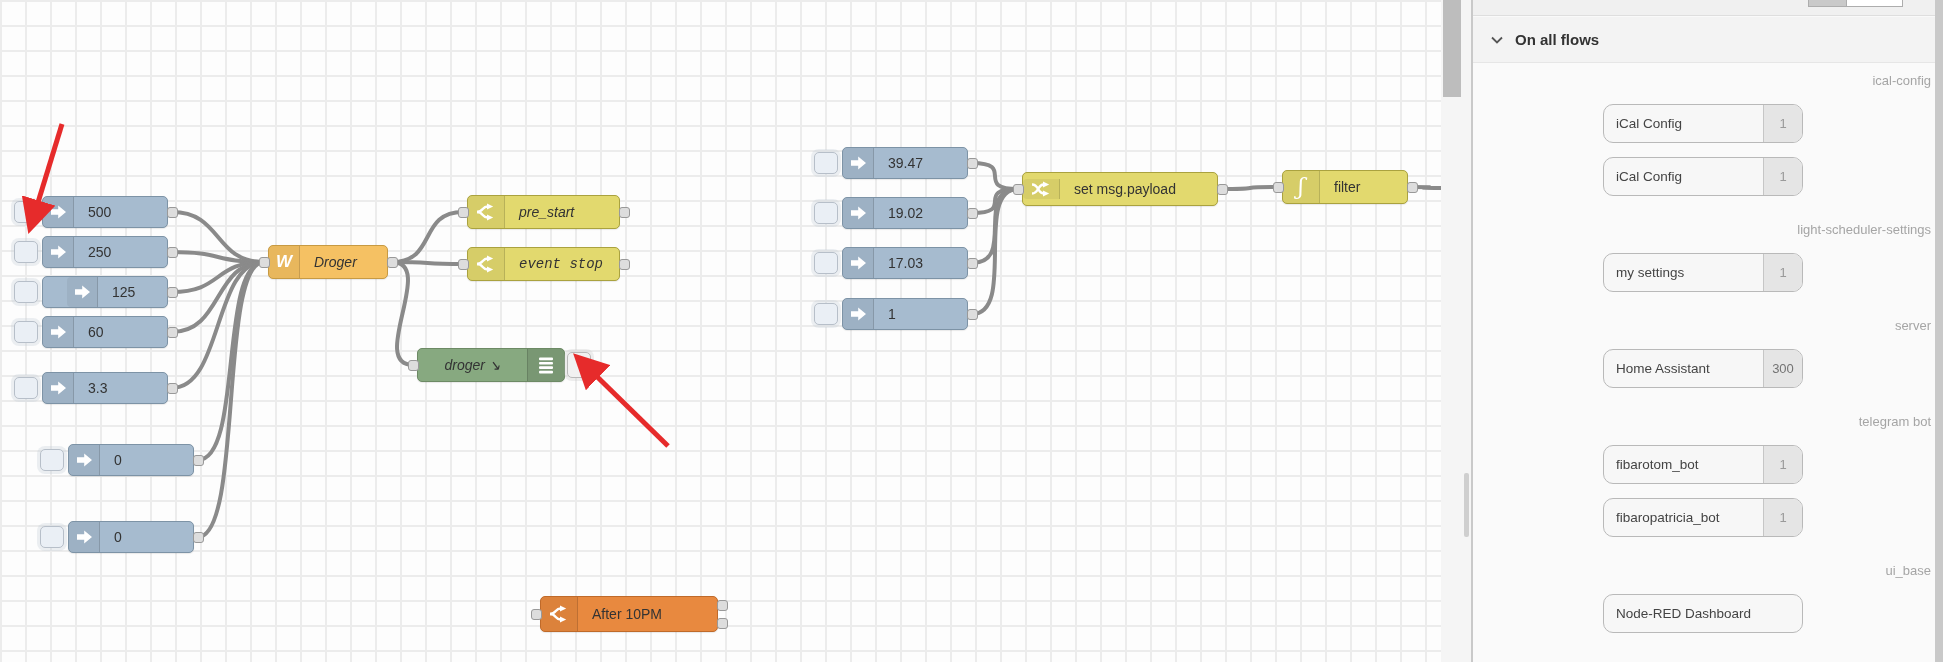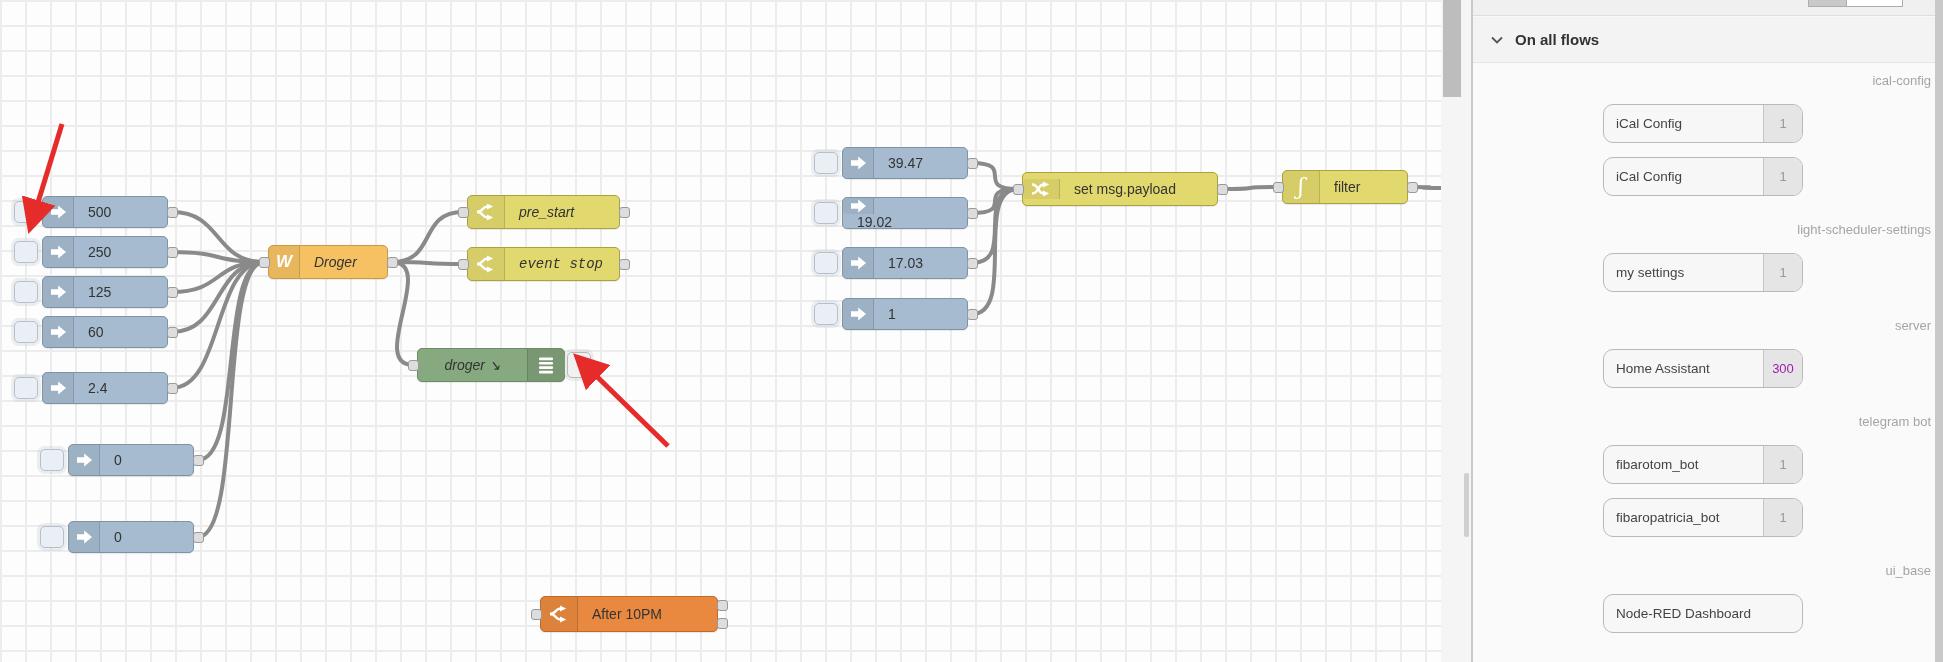--- a/index.html
+++ b/index.html
@@ -58,21 +58,21 @@
   .sb-header .chev{margin:0 12px 0 18px;display:flex;align-items:center;}
   .sb-header .ttl{font-weight:bold;font-size:15px;color:#333;}
   .sb-content{position:absolute;left:0;top:63px;width:100%;bottom:0;background:#fafafa;overflow:hidden;}
   .cfg-category{margin:26px 12px 16px 0;text-align:right;font-size:13px;color:#a5a5a5;}
   .cfg-category.first{margin-top:10px;}
   .cfg-item{display:flex;width:200px;height:39px;margin:0 0 14px 130px;background:#f7f7f7;
            border:1px solid #b9b9b9;border-radius:10px;box-sizing:border-box;overflow:hidden;cursor:pointer;}
   .cfg-item .name{flex:1;display:flex;align-items:center;padding-left:12px;font-size:13.5px;color:#444;white-space:nowrap;}
   .cfg-item .badge{width:38px;display:flex;align-items:center;justify-content:center;background:#e5e5e5;
            border-left:1px solid #c6c6c6;font-size:13px;color:#9a9a9a;}
-  .cfg-item .badge.light{color:#a21caf;}
+  .cfg-item .badge.light{color:#737373;}
   .sb-scrollbar{position:absolute;right:0;top:0;width:8px;height:662px;background:#c9c9c9;}
 </style>
 </head>
 <body>
 
 <div class="stage">
 
   <div class="canvas">
     <svg class="wires" width="1441" height="662">
         <path d="M 172 212 C 222.6 212, 213.4 262, 264 262" stroke="#8a8a8a" stroke-width="4" fill="none" stroke-linecap="round"></path>
@@ -106,21 +106,21 @@
         <div class="node" style="left: 42px; top: 236px; width: 126px; height: 32px; background: rgb(166, 187, 207); border-color: rgb(125, 147, 166);">
           <div class="icon-region left" style="width: 30px;">
             <svg width="17" height="16" viewBox="0 0 17 16">
               <path d="M1 5.3 h7.2 V1.6 L16 8 L8.2 14.4 V10.7 H1 z" fill="#fff"></path>
             </svg>
           </div>
           <span class="lbl">250</span>
         </div>
         <div class="inj-btn" style="left: 14px; top: 241px;"></div>
         <div class="port" style="left: 166.5px; top: 246.5px;"></div>
-        <div class="node" style="left: 42px; top: 276px; width: 126px; height: 32px; background: rgb(166, 187, 207); border-color: rgb(125, 147, 166);">
+        <div class="node" style="left: 42px; top: 276px; width: 126px; height: 32px; background: rgb(166, 187, 207); border-color: rgb(125, 147, 166); padding-left: 24px;">
           <div class="icon-region left" style="width: 30px;">
             <svg width="17" height="16" viewBox="0 0 17 16">
               <path d="M1 5.3 h7.2 V1.6 L16 8 L8.2 14.4 V10.7 H1 z" fill="#fff"></path>
             </svg>
           </div>
           <span class="lbl">125</span>
         </div>
         <div class="inj-btn" style="left: 14px; top: 281px;"></div>
         <div class="port" style="left: 166.5px; top: 286.5px;"></div>
         <div class="node" style="left: 42px; top: 316px; width: 126px; height: 32px; background: rgb(166, 187, 207); border-color: rgb(125, 147, 166);">
@@ -132,21 +132,21 @@
           <span class="lbl">60</span>
         </div>
         <div class="inj-btn" style="left: 14px; top: 321px;"></div>
         <div class="port" style="left: 166.5px; top: 326.5px;"></div>
         <div class="node" style="left: 42px; top: 372px; width: 126px; height: 32px; background: rgb(166, 187, 207); border-color: rgb(125, 147, 166);">
           <div class="icon-region left" style="width: 30px;">
             <svg width="17" height="16" viewBox="0 0 17 16">
               <path d="M1 5.3 h7.2 V1.6 L16 8 L8.2 14.4 V10.7 H1 z" fill="#fff"></path>
             </svg>
           </div>
-          <span class="lbl">2.4</span>
+          <span class="lbl">3.3</span>
         </div>
         <div class="inj-btn" style="left: 14px; top: 377px;"></div>
         <div class="port" style="left: 166.5px; top: 382.5px;"></div>
         <div class="node" style="left: 68px; top: 444px; width: 126px; height: 32px; background: rgb(166, 187, 207); border-color: rgb(125, 147, 166);">
           <div class="icon-region left" style="width: 30px;">
             <svg width="17" height="16" viewBox="0 0 17 16">
               <path d="M1 5.3 h7.2 V1.6 L16 8 L8.2 14.4 V10.7 H1 z" fill="#fff"></path>
             </svg>
           </div>
           <span class="lbl">0</span>
@@ -219,21 +219,21 @@
         <div class="node" style="left: 842px; top: 147px; width: 126px; height: 32px; background: rgb(166, 187, 207); border-color: rgb(125, 147, 166);">
           <div class="icon-region left" style="width: 30px;">
             <svg width="17" height="16" viewBox="0 0 17 16">
               <path d="M1 5.3 h7.2 V1.6 L16 8 L8.2 14.4 V10.7 H1 z" fill="#fff"></path>
             </svg>
           </div>
           <span class="lbl">39.47</span>
         </div>
         <div class="inj-btn" style="left: 814px; top: 152px;"></div>
         <div class="port" style="left: 966.5px; top: 157.5px;"></div>
-        <div class="node" style="left: 842px; top: 197px; width: 126px; height: 32px; background: rgb(166, 187, 207); border-color: rgb(125, 147, 166); flex-direction: column;">
+        <div class="node" style="left: 842px; top: 197px; width: 126px; height: 32px; background: rgb(166, 187, 207); border-color: rgb(125, 147, 166);">
           <div class="icon-region left" style="width: 30px;">
             <svg width="17" height="16" viewBox="0 0 17 16">
               <path d="M1 5.3 h7.2 V1.6 L16 8 L8.2 14.4 V10.7 H1 z" fill="#fff"></path>
             </svg>
           </div>
           <span class="lbl">19.02</span>
         </div>
         <div class="inj-btn" style="left: 814px; top: 202px;"></div>
         <div class="port" style="left: 966.5px; top: 207.5px;"></div>
         <div class="node" style="left: 842px; top: 247px; width: 126px; height: 32px; background: rgb(166, 187, 207); border-color: rgb(125, 147, 166);">

